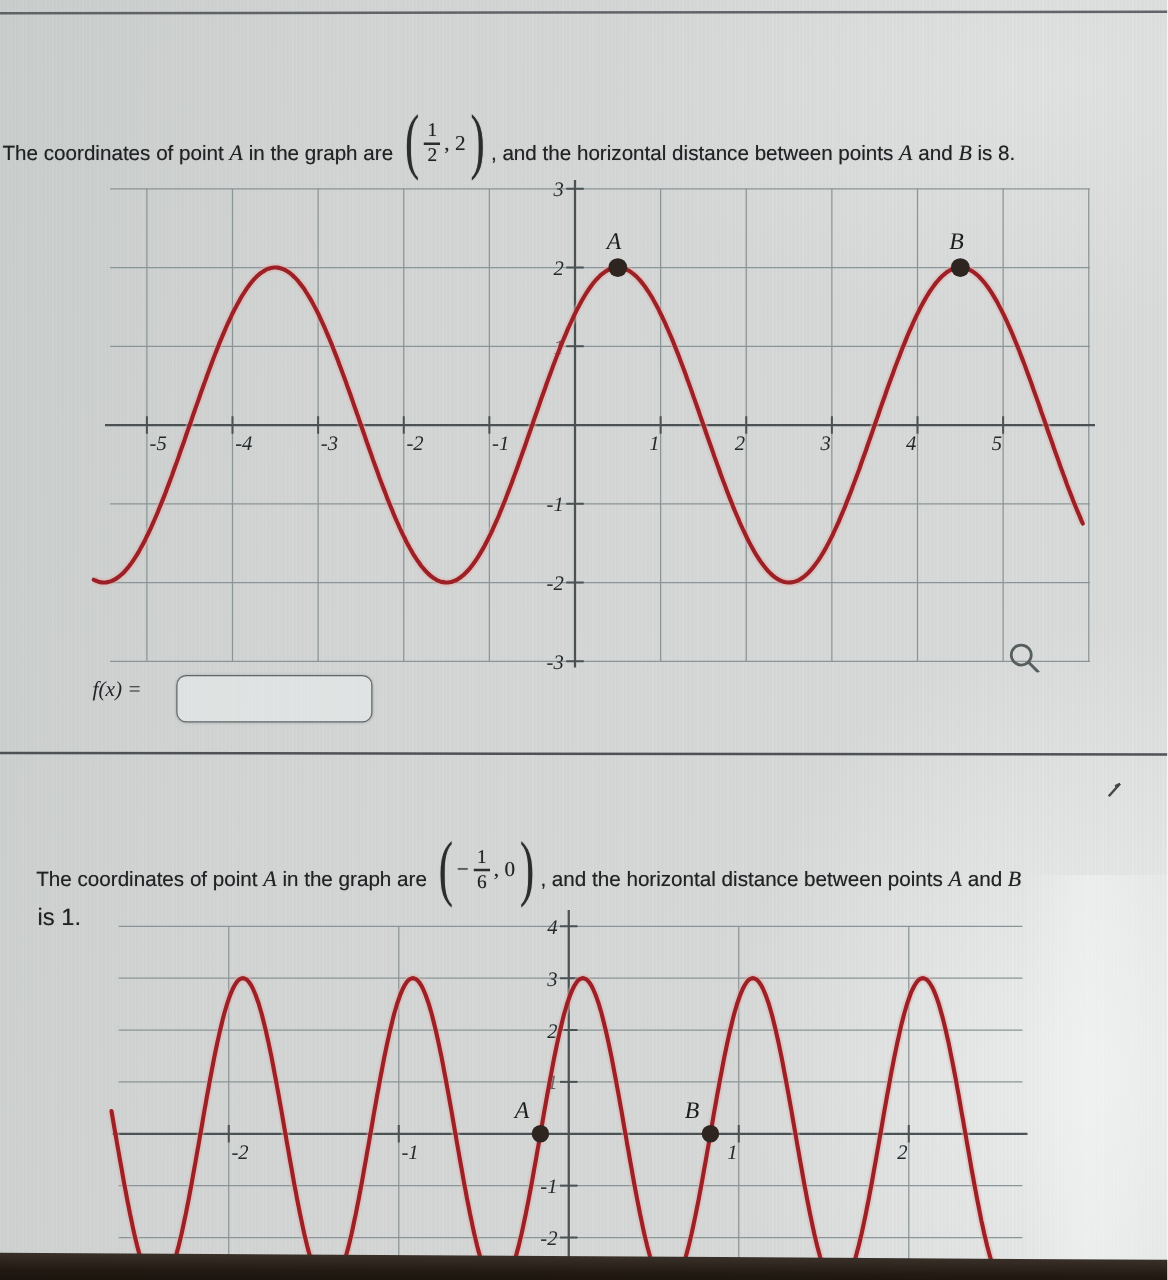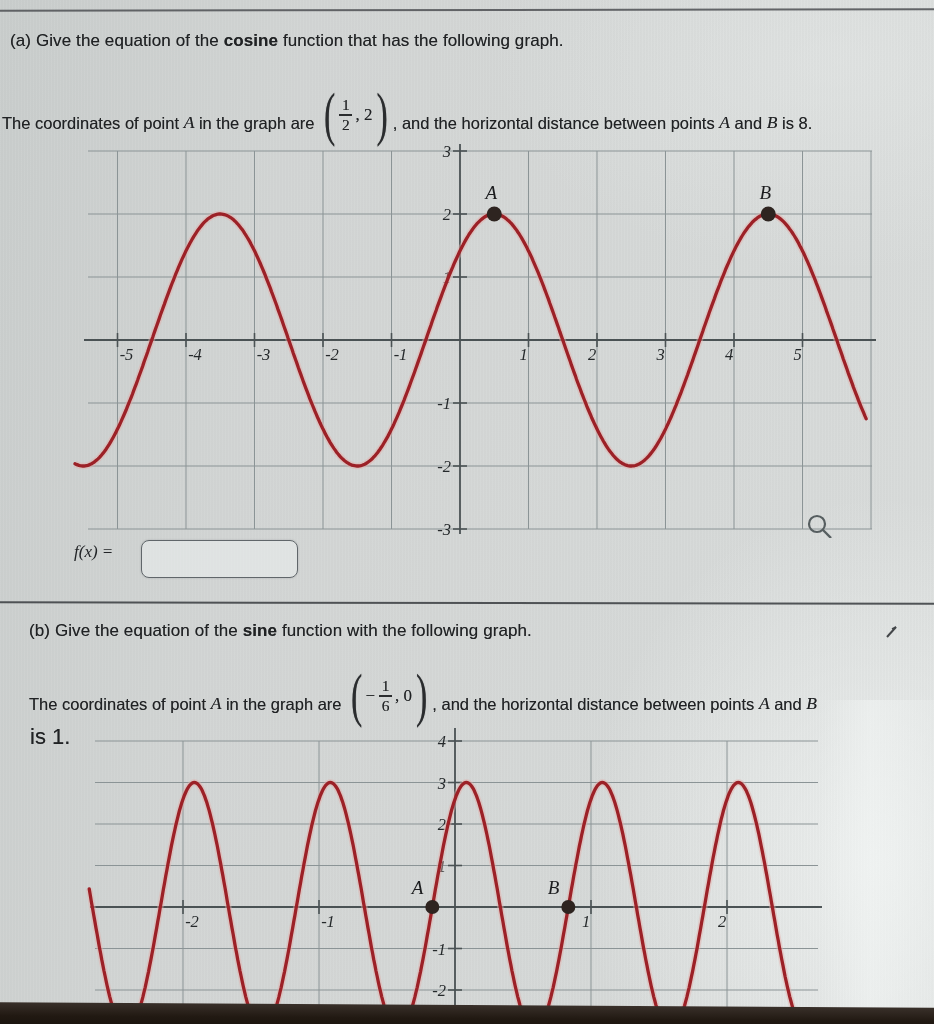--- a/index.html
+++ b/index.html
@@ -18,21 +18,21 @@
   #midline{top:602px;background:#43474a;opacity:.92;transform:rotate(0.08deg);}
   .heading{position:absolute;z-index:4;font-size:17px;letter-spacing:.1px;
     color:#202224;text-shadow:0 0 .6px rgba(32,34,36,.55);}
   .heading span,.heading b{white-space:pre;}
   #heading-a{left:10px;top:31px;}
   #heading-b{left:29px;top:621px;}
   .sentence{position:absolute;z-index:4;display:flex;align-items:flex-end;height:62px;
     font-size:16.5px;color:#202224;text-shadow:0 0 .6px rgba(32,34,36,.5);}
   #row-a{left:2px;top:71px;width:930px;}
   #row-b{left:29px;top:652px;width:900px;}
-  #row-b2{position:absolute;left:30px;top:724px;z-index:4;font-size:22px;color:#202224;
+  #row-b2{position:absolute;left:30px;top:724px;z-index:4;font-size:19px;color:#202224;
     text-shadow:0 0 .6px rgba(32,34,36,.5);}
   .seg{white-space:pre;}
   .mvar{font-family:"Liberation Serif",serif;font-style:italic;font-size:17.5px;white-space:pre;}
   .mgroup{display:inline-flex;align-items:center;margin:0 5px;}
   .paren{font-family:"Liberation Serif",serif;font-size:34px;font-weight:300;line-height:1;
     transform:scaleY(1.72);color:#2a2c2e;}
   .frac{display:inline-flex;flex-direction:column;align-items:center;
     font-family:"Liberation Serif",serif;font-size:15.5px;line-height:1.02;color:#1f2123;margin:0 1px 0 4px;}
   .frac .bar{width:13px;height:1.7px;background:#2a2c2e;margin:1.5px 0;}
   .msign{font-family:"Liberation Serif",serif;font-size:17px;margin-left:3px;color:#1f2123;}
@@ -54,21 +54,20 @@
   #glare-b{left:818px;top:700px;width:116px;height:308px;
     background:linear-gradient(90deg,rgba(236,239,238,0) 0%,rgba(242,245,244,.55) 45%,rgba(235,238,237,.35) 100%);}
 </style>
 </head>
 <body>
 
 <div id="stage">
   <div class="texture"></div>
   <div id="topline" class="hline"></div>
 
-  <div id="heading-a" class="heading"><span class="seg">(a) Give the equation of the </span><b>cosine</b><span class="seg"> function that has the following graph.</span></div>
 
   <div id="row-a" class="sentence">
     <span class="seg">The coordinates of point </span>
       <span class="mvar">A</span>
       <span class="seg"> in the graph are </span>
     <span class="mgroup">
       <span class="paren">(</span>
       <span class="frac">
           <span>1</span>
           <span class="bar"></span>
@@ -82,21 +81,20 @@
       <span class="seg"> and </span>
       <span class="mvar">B</span>
       <span class="seg"> is 8.</span>
   </div>
 
   <span id="flabel">f(x) =</span>
   <input id="answer-box" value="" style="">
 
   <div id="midline" class="hline"></div>
 
-  <div id="heading-b" class="heading"><span class="seg">(b) Give the equation of the </span><b>sine</b><span class="seg"> function with the following graph.</span></div>
 
   <div id="row-b" class="sentence">
     <span class="seg">The coordinates of point </span>
       <span class="mvar">A</span>
       <span class="seg"> in the graph are </span>
     <span class="mgroup">
       <span class="paren">(</span>
       <span class="msign">−</span>
       <span class="frac">
           <span>1</span>

